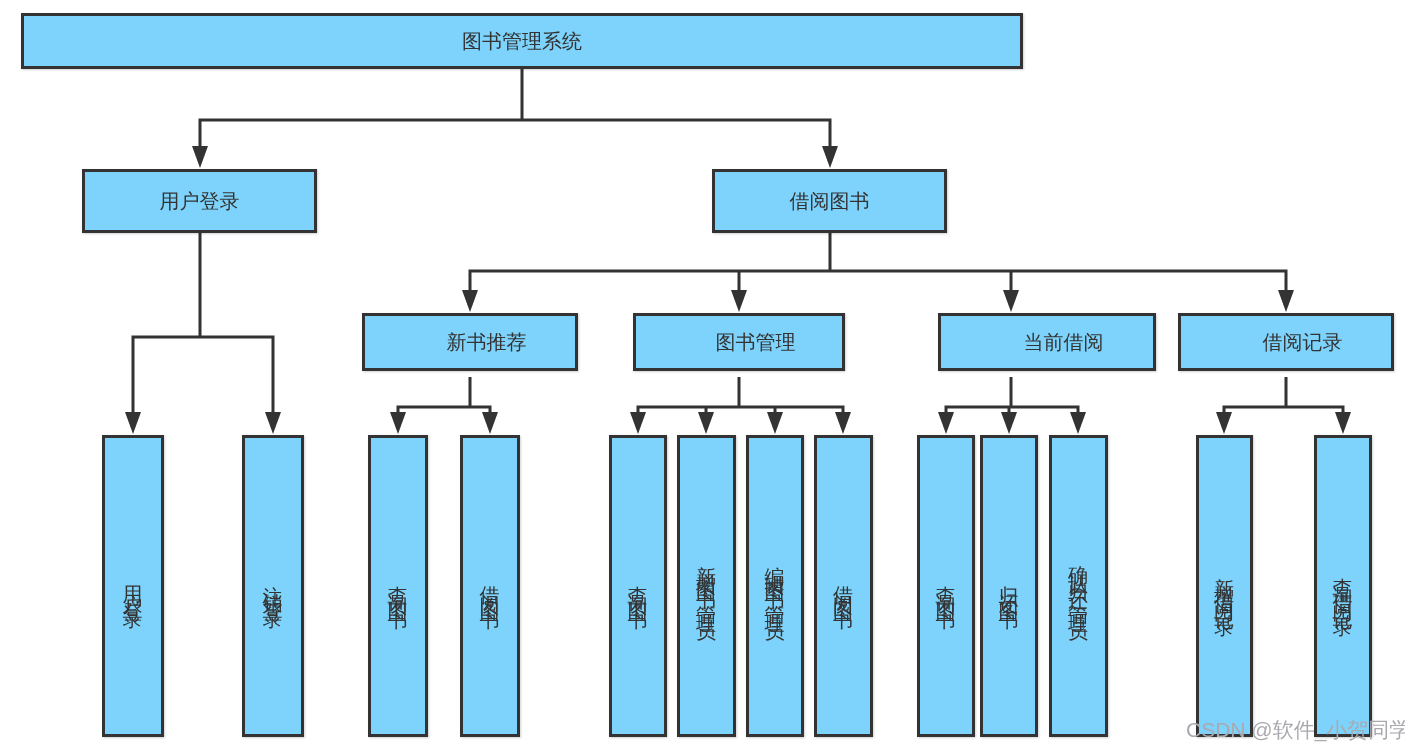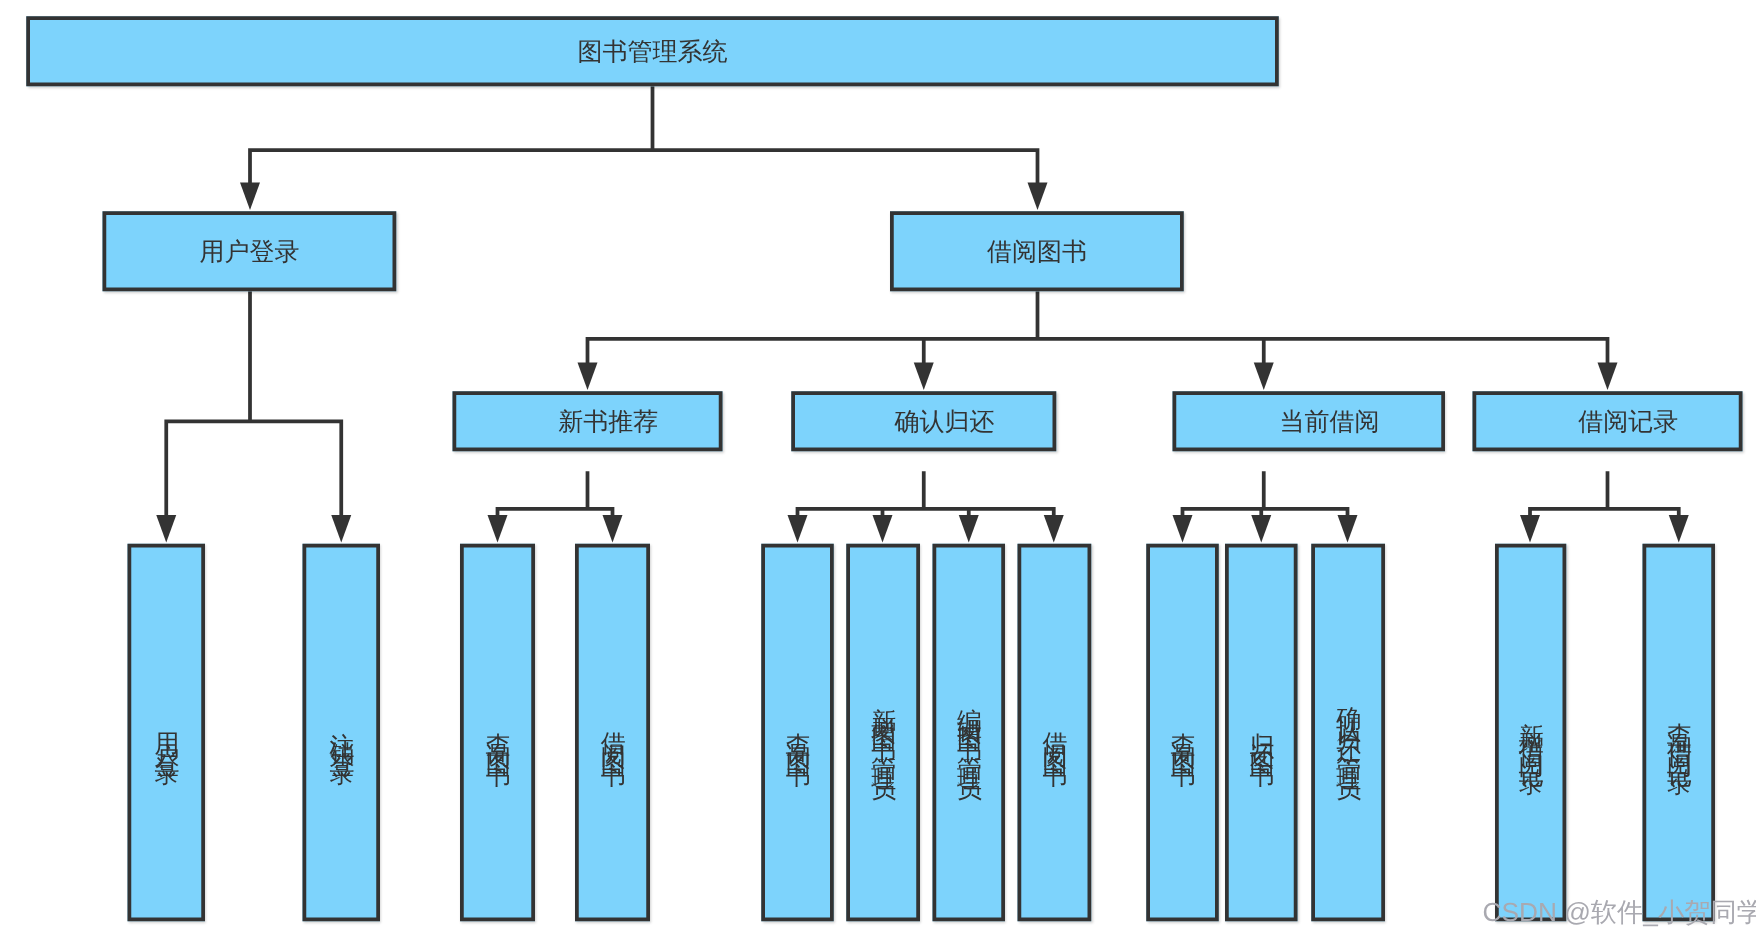--- a/index.html
+++ b/index.html
@@ -24,21 +24,21 @@
     position:absolute;
     box-sizing:border-box;
     background:#7dd3fc;
     border:3px solid var(--line);
     display:flex;align-items:center;justify-content:center;
     font-size:20px;
     color:var(--text);
     box-shadow:1px 1px 2px rgba(0,0,0,0.18);
   }
   .lvl2{top:169px;height:64px;}
-  .lvl3{top:313px;height:48px;padding-left:33px;}
+  .lvl3{top:313px;height:58px;padding-left:33px;}
   .leaf{top:435px;height:302px;}
   .vtext{
     writing-mode:vertical-rl;
     text-orientation:mixed;
     letter-spacing:8px;
     line-height:1;
     white-space:nowrap;
   }
   .watermark{
     position:absolute;
@@ -105,21 +105,21 @@
     <span>用户登录</span>
   </div>
   <div class="box lvl2" style="left:712px;width:235px">
     <span>借阅图书</span>
   </div>
 
   <div class="box lvl3" style="left:362px;width:216px">
     <span>新书推荐</span>
   </div>
   <div class="box lvl3" style="left:633px;width:212px">
-    <span>确认归还</span>
+    <span>图书管理</span>
   </div>
   <div class="box lvl3" style="left:938px;width:218px">
     <span>当前借阅</span>
   </div>
   <div class="box lvl3" style="left:1178px;width:216px">
     <span>借阅记录</span>
   </div>
 
   <div class="box leaf" style="left:102px;width:62px">
     <span class="vtext">用户登录</span>

